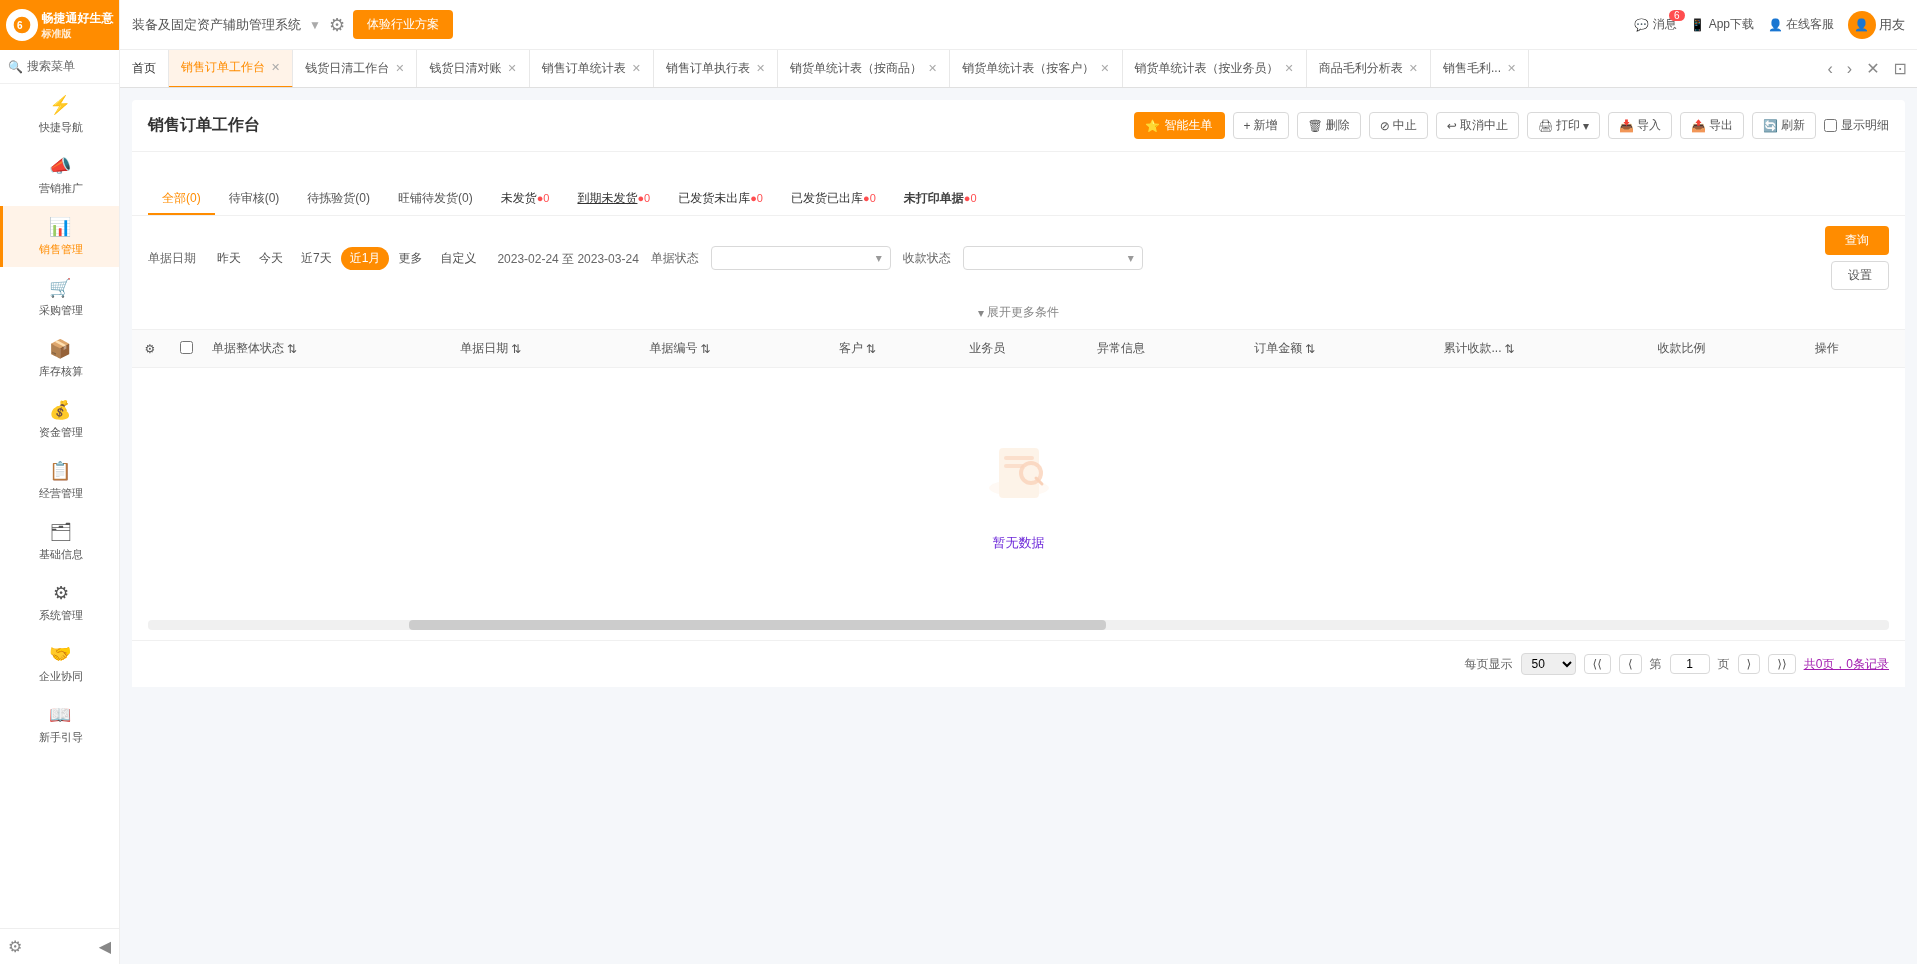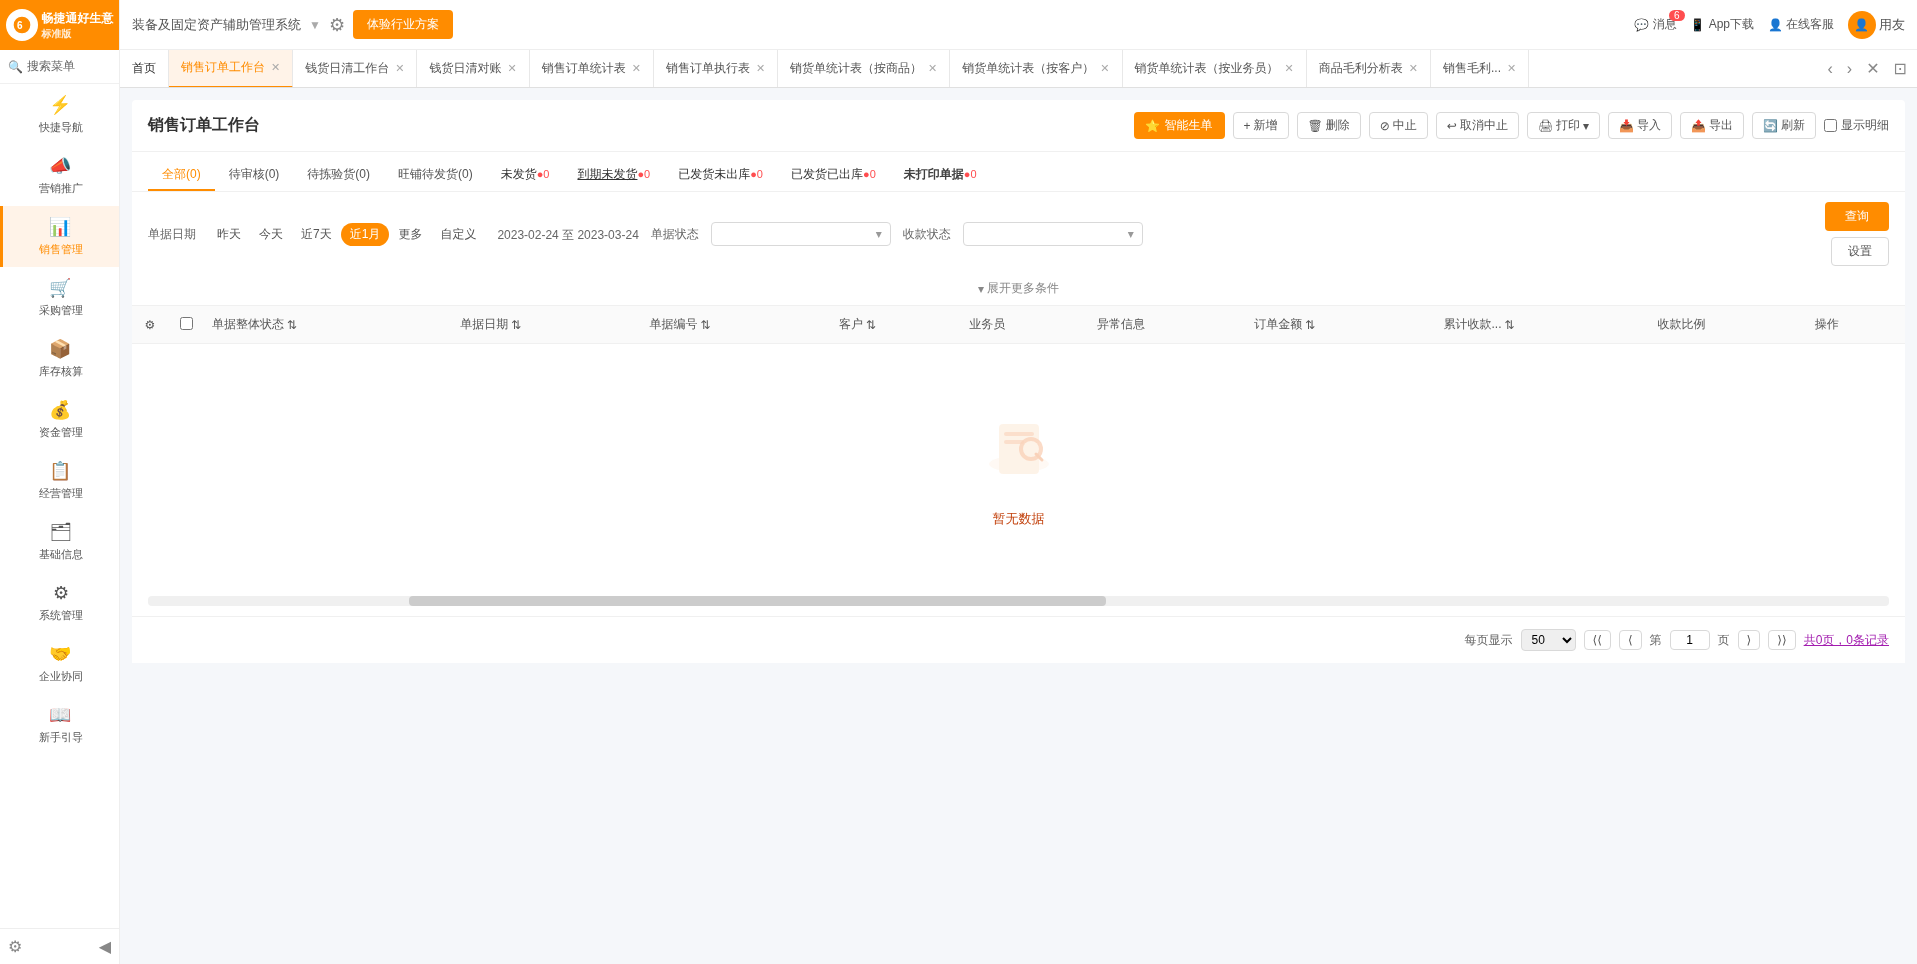--- a/index.html
+++ b/index.html
@@ -48,21 +48,21 @@
     .workbench { background: #fff; border-radius: 4px; padding: 0; }
     .workbench-header { display: flex; align-items: center; justify-content: space-between; padding: 12px 16px; border-bottom: 1px solid #f0f0f0; }
     .workbench-title { font-size: 16px; font-weight: bold; color: #333; }
     .workbench-toolbar { display: flex; align-items: center; gap: 8px; }
     .btn-smart { background: #ff8c00; color: #fff; border: none; border-radius: 4px; padding: 5px 12px; cursor: pointer; display: flex; align-items: center; gap: 4px; font-size: 12px; }
     .btn-toolbar { background: transparent; border: 1px solid #d9d9d9; border-radius: 4px; padding: 4px 10px; cursor: pointer; color: #555; font-size: 12px; display: flex; align-items: center; gap: 3px; }
     .checkbox-label { display: flex; align-items: center; gap: 4px; color: #555; font-size: 12px; cursor: pointer; }
 
     
     .subtabs { display: flex; align-items: center; padding: 8px 16px 0; gap: 0; border-bottom: 1px solid #f0f0f0; }
-    .subtab { padding: 6px 14px; cursor: pointer; color: #555; font-size: 12px; border-bottom: 2px solid transparent; }
+    .subtab { padding: 6px 14px; cursor: pointer; color: #555; font-size: 12px; border-bottom: 2px solid transparent; margin-top: 24px; }
     .subtab.active { color: #ff8c00; border-bottom: 2px solid #ff8c00; }
 
     
     .filter-bar { padding: 10px 16px; display: flex; align-items: center; gap: 12px; flex-wrap: wrap; }
     .filter-label { color: #666; font-size: 12px; white-space: nowrap; }
     .filter-dates { display: flex; gap: 0; font-size: 12px; }
     .filter-date-btn { padding: 2px 8px; border-radius: 12px; cursor: pointer; color: #555; border: 1px solid transparent; }
     .filter-date-btn.active { background: #ff8c00; color: #fff; border-radius: 12px; }
     .filter-date-range { font-size: 12px; color: #666; }
     .filter-select { border: 1px solid #d9d9d9; border-radius: 4px; padding: 4px 8px; min-width: 160px; cursor: pointer; display: flex; align-items: center; justify-content: space-between; color: #999; font-size: 12px; }
@@ -84,21 +84,21 @@
     table { width: 100%; border-collapse: collapse; font-size: 12px; }
     thead tr { background: #fafafa; border-top: 1px solid #f0f0f0; border-bottom: 1px solid #f0f0f0; }
     thead th { padding: 10px 8px; text-align: left; color: #555; font-weight: 500; white-space: nowrap; border-bottom: 1px solid #f0f0f0; }
     .th-sort { display: flex; align-items: center; gap: 3px; cursor: pointer; }
     .th-settings { width: 36px; text-align: center; }
     .th-checkbox { width: 36px; text-align: center; }
 
     
     .empty-state { display: flex; flex-direction: column; align-items: center; justify-content: center; padding: 60px 0; color: #aaa; }
     .empty-icon { font-size: 60px; margin-bottom: 12px; opacity: 0.5; }
-    .empty-text { font-size: 13px; color: #c2410c; }
+    .empty-text { font-size: 13px; color: #6d28d9; }
 
     
     .pagination { display: flex; align-items: center; justify-content: flex-end; padding: 12px 16px; gap: 8px; border-top: 1px solid #f0f0f0; background: #fff; }
     .pagination-label { color: #666; }
     .pagination-select { border: 1px solid #d9d9d9; border-radius: 4px; padding: 2px 6px; cursor: pointer; }
     .pagination-btn { padding: 2px 8px; border: 1px solid #d9d9d9; border-radius: 4px; cursor: pointer; color: #555; background: #fff; }
     .pagination-btn:disabled { color: #ccc; cursor: not-allowed; }
     .pagination-input { width: 40px; border: 1px solid #d9d9d9; border-radius: 4px; padding: 2px 4px; text-align: center; }
     .pagination-info { color: #a21caf; text-decoration: underline; }
 

